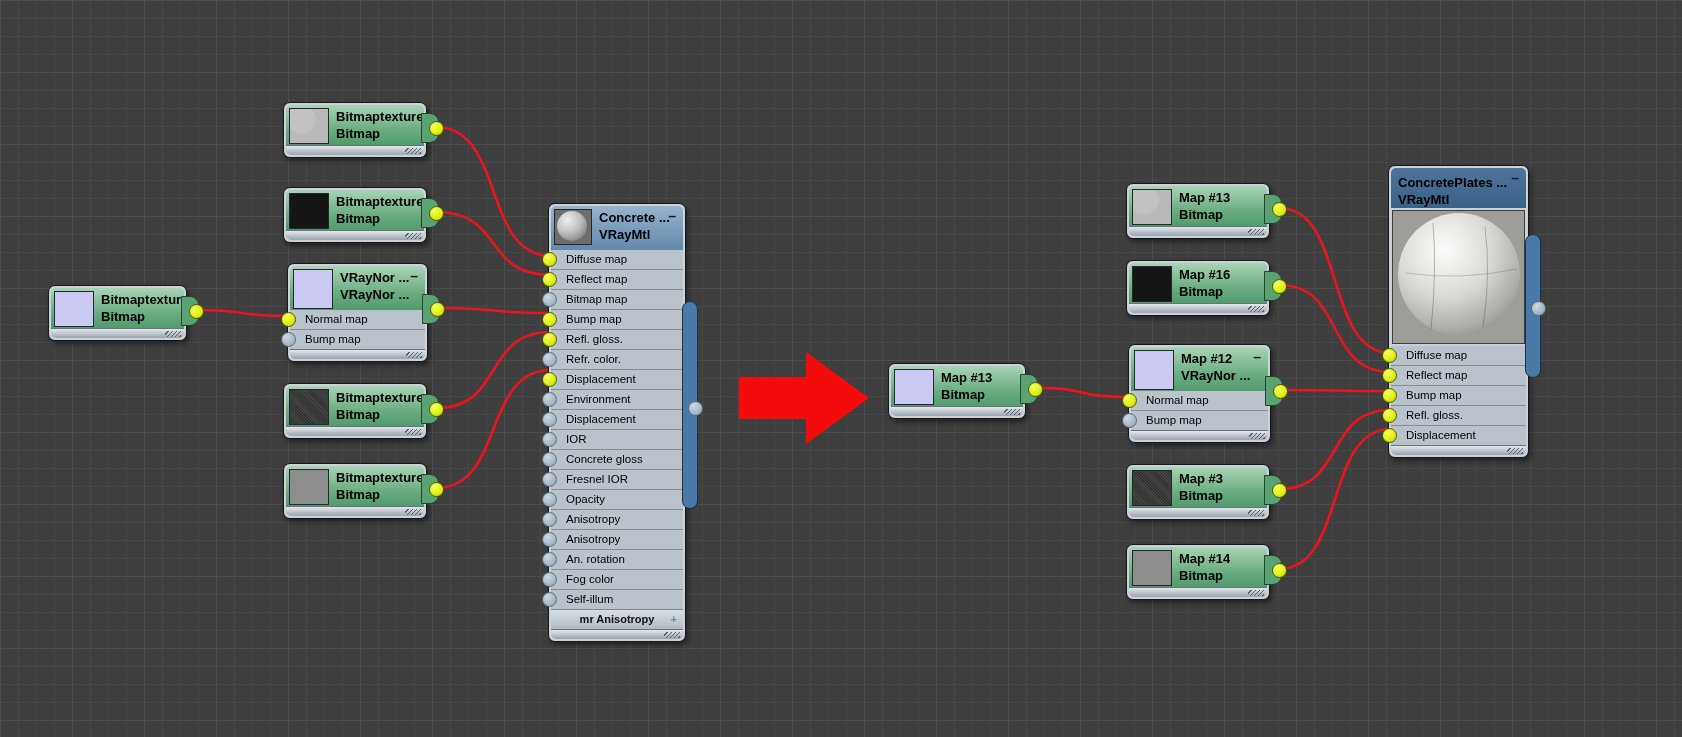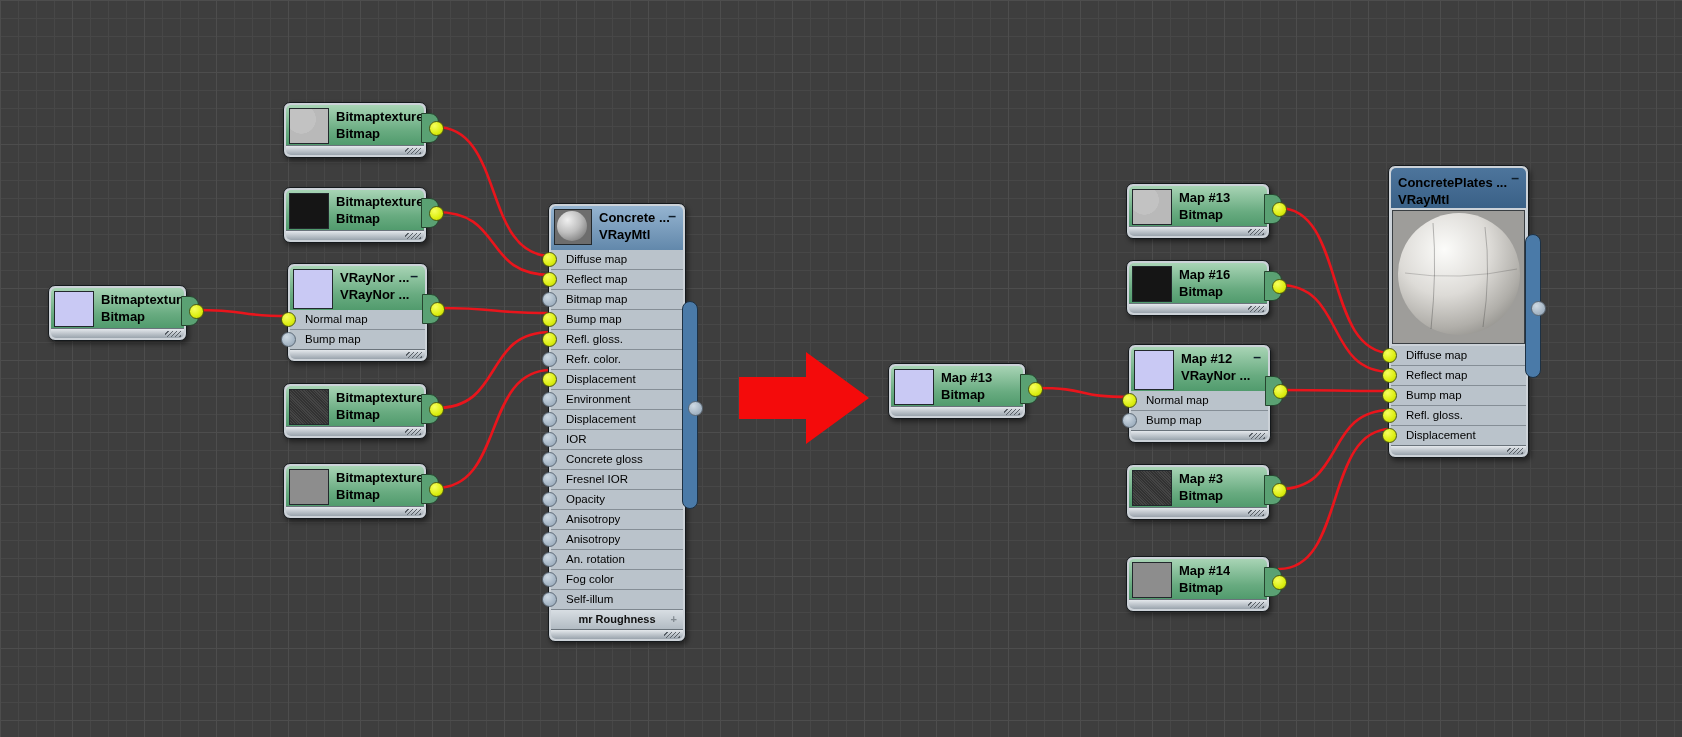--- a/index.html
+++ b/index.html
@@ -250,21 +250,21 @@
     <div class="slot">
       <div class="socket in gray" style="top:2px"></div>
       <span>Fog color</span>
     </div>
     <div class="slot">
       <div class="socket in gray" style="top:2px"></div>
       <span>Self-illum</span>
     </div>
         </div>
     <div class="mrconn">
-      <span>mr Roughness</span>
+      <span>mr Anisotropy</span>
       <span class="plus">+</span>
     </div>
     <div class="footer">
     <span class="grip"></span>
         </div>
   </div>
       <div class="node" style="left:888px;top:363px;width:138px">
     <div class="nbody h40">
       <div class="thumb t-lavender"></div>
       <div class="titles">
@@ -338,21 +338,21 @@
         <div>Map #3</div>
         <div>Bitmap</div>
       </div>
     </div>
     <div class="footer">
     <span class="grip"></span>
         </div>
     <div class="out-tab" style="top:10px"></div>
     <div class="socket out yellow" style="top:18px"></div>
   </div>
-      <div class="node" style="left:1126px;top:556px;width:144px">
+      <div class="node" style="left:1126px;top:544px;width:144px">
     <div class="nbody h40">
       <div class="thumb t-mid"></div>
       <div class="titles">
         <div>Map #14</div>
         <div>Bitmap</div>
       </div>
     </div>
     <div class="footer">
     <span class="grip"></span>
         </div>

